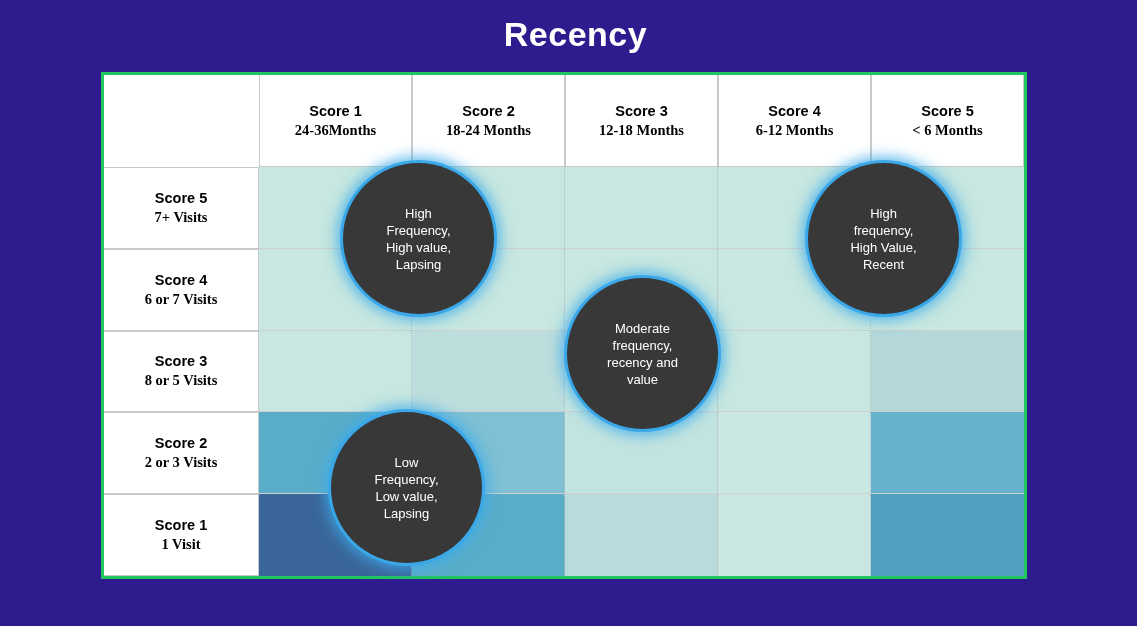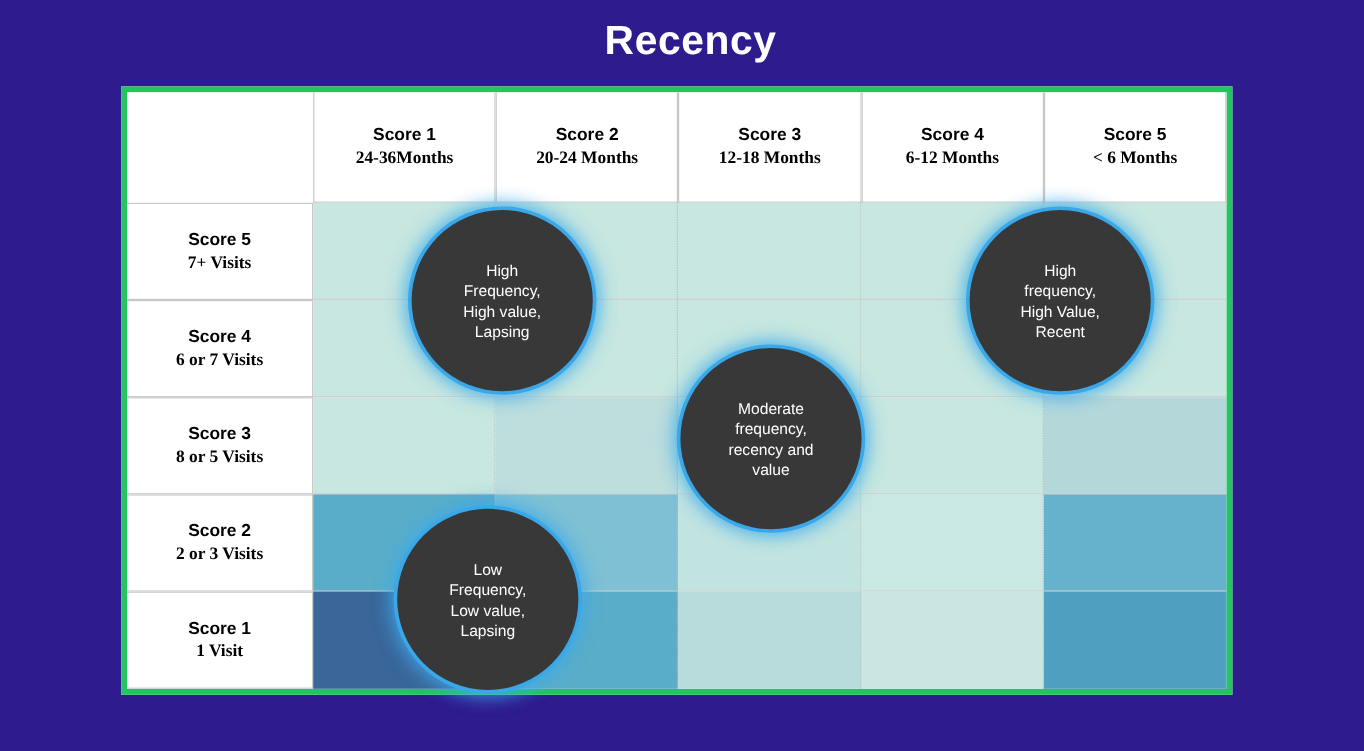--- a/index.html
+++ b/index.html
@@ -27,21 +27,21 @@
   }
 
   
   #matrix {
     position: absolute;
     left: 101px;
     top: 72px;
     width: 926px;
     height: 507px;
     background: #ffffff;
-    border: 5px solid #22c55e;
+    border: 3px solid #22c55e;
     display: grid;
     grid-template-columns: 155px repeat(5, 1fr);
     grid-template-rows: 92px repeat(5, 1fr);
   }
 
   .corner-cell { background: #ffffff; }
 
   .col-header, .row-header {
     background: #ffffff;
     display: flex;
@@ -63,21 +63,21 @@
     border-right: 1px dotted #b9b9b9;
     border-bottom: 1px solid #cfcfcf;
     position: relative;
   }
   .cell.last-col { border-right: none; }
   .cell.last-row { border-bottom: none; }
 
   
   #bubble-layer {
     position: absolute;
-    left: 101px; top: 72px;
+    left: 101px; top: 60px;
     width: 926px; height: 507px;
     pointer-events: none;
   }
   .bubble {
     position: absolute;
     border-radius: 50%;
     background: #383838;
     color: #ffffff;
     display: flex;
     align-items: center;
@@ -97,21 +97,21 @@
 
 <div id="matrix">
   <div class="corner-cell"></div>
 
   <div class="col-header">
     <span class="hdr-line1">Score 1</span>
     <span class="hdr-line2">24-36Months</span>
   </div>
   <div class="col-header">
     <span class="hdr-line1">Score 2</span>
-    <span class="hdr-line2">20-24 Months</span>
+    <span class="hdr-line2">18-24 Months</span>
   </div>
   <div class="col-header">
     <span class="hdr-line1">Score 3</span>
     <span class="hdr-line2">12-18 Months</span>
   </div>
   <div class="col-header">
     <span class="hdr-line1">Score 4</span>
     <span class="hdr-line2">6-12 Months</span>
   </div>
   <div class="col-header">

